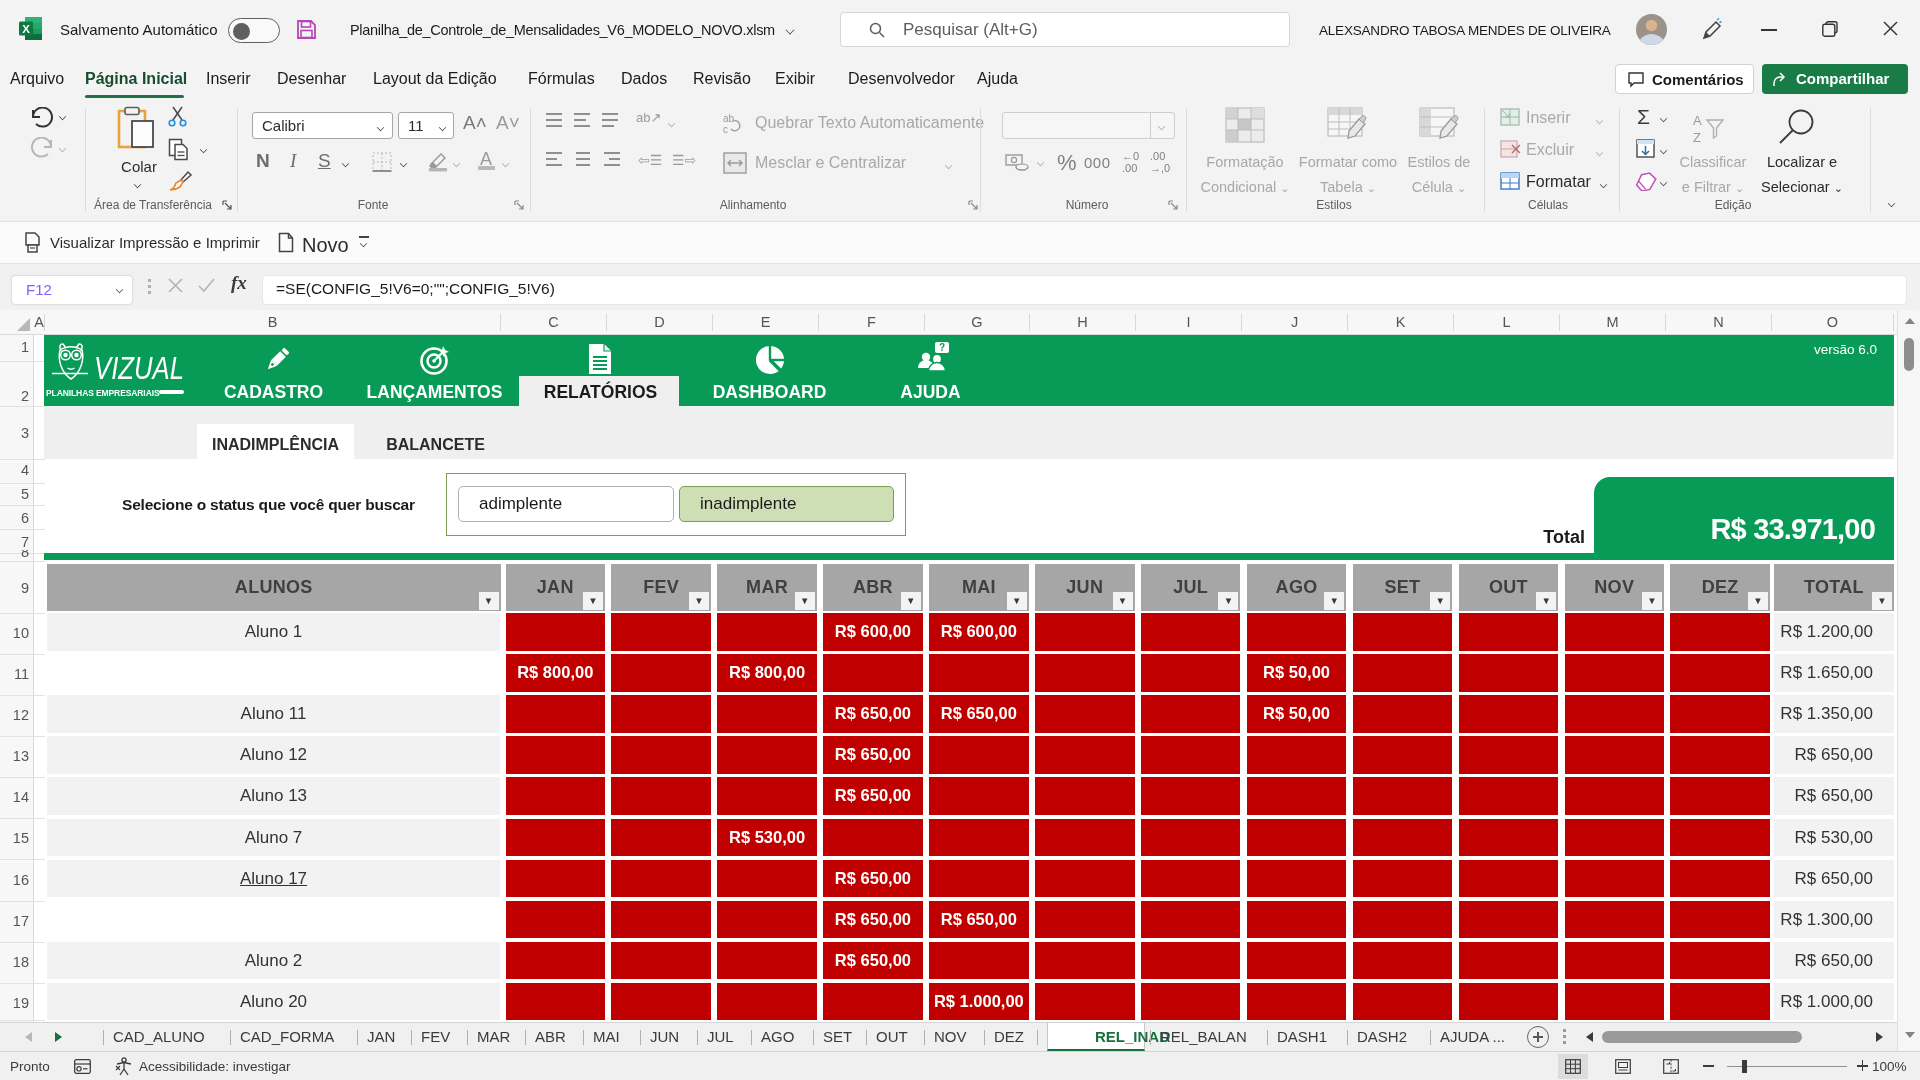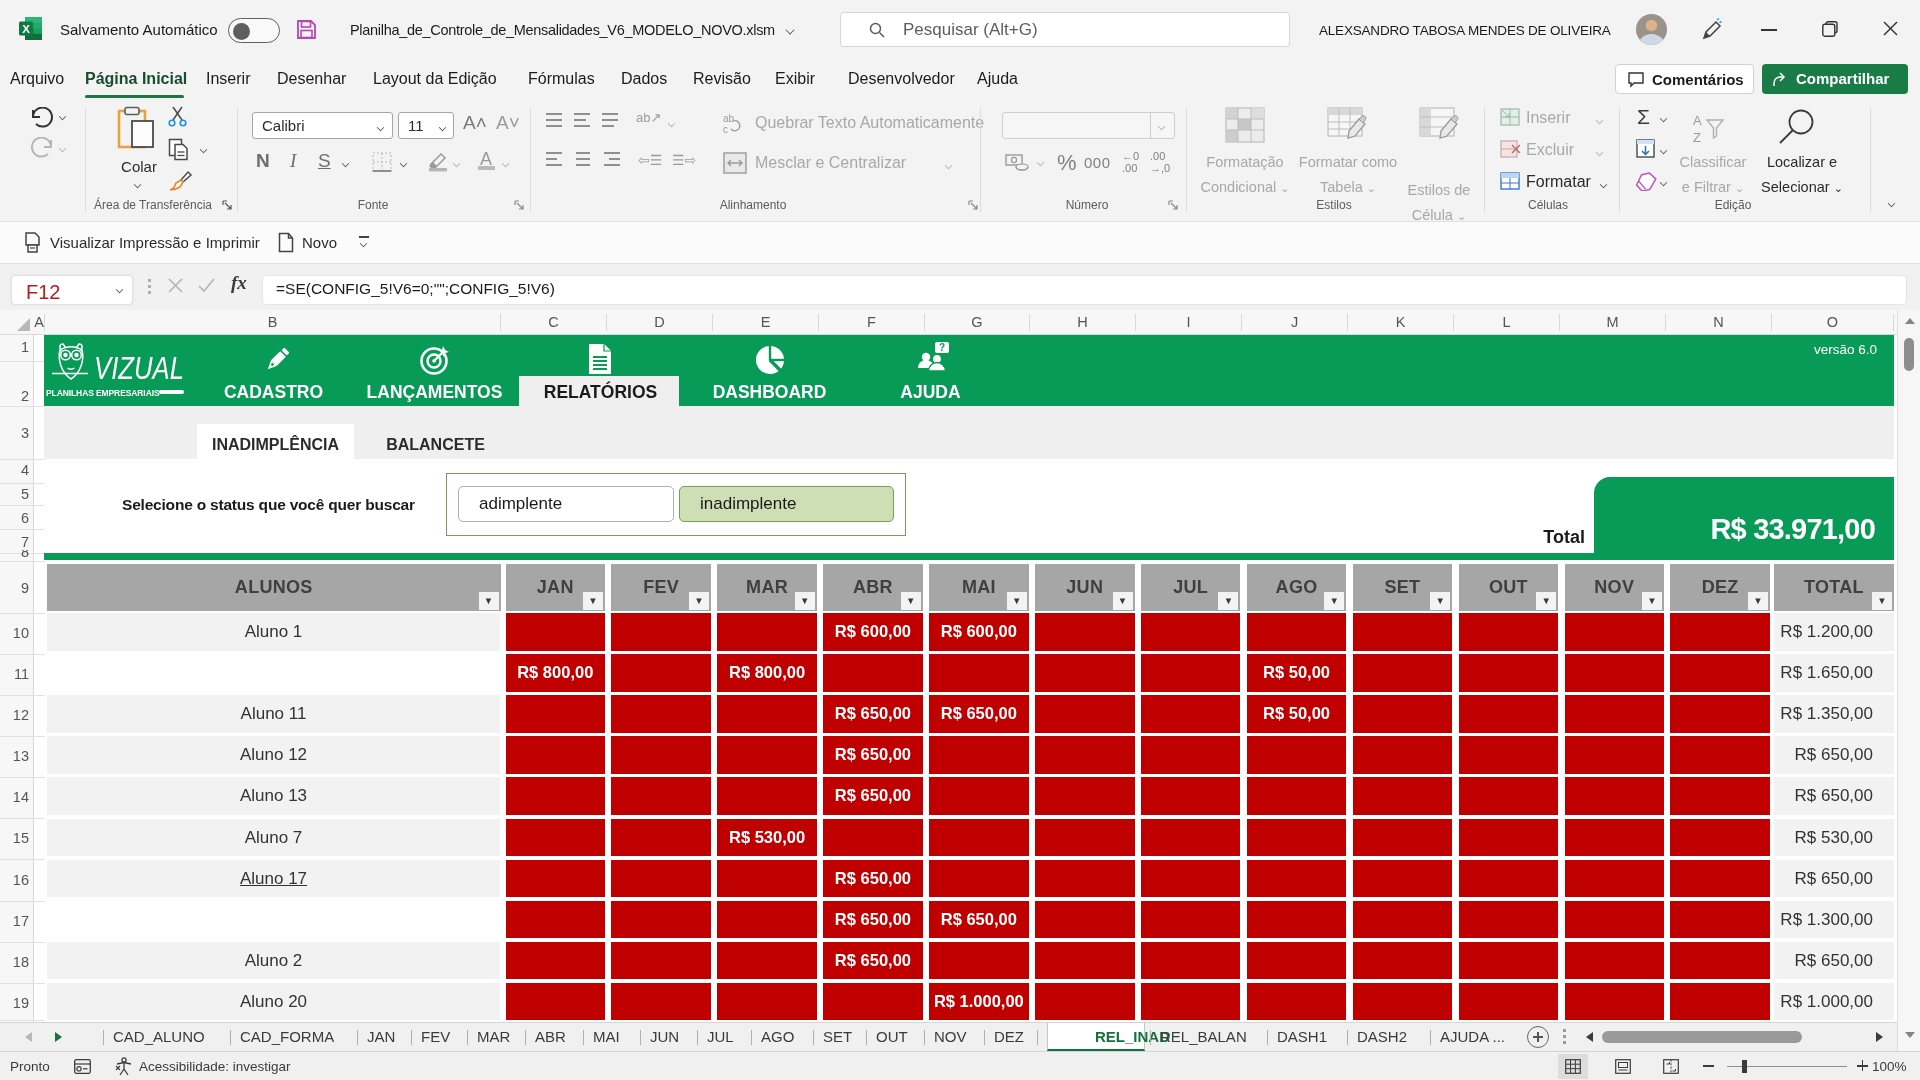--- a/index.html
+++ b/index.html
@@ -336,21 +336,21 @@
     </svg>
     <div class="abs rtxt" style="left:1288px;top:50px;width:120px;">Formatar como<br>Tabela <span class="cv">⌄</span></div>
     <svg class="abs" style="left:1419px;top:7px" width="42" height="38" viewBox="0 0 42 38">
       <rect x="1" y="1" width="34" height="28" fill="#f6f6f6" stroke="#bdbdbd" stroke-width="1.2"></rect>
       <rect x="1" y="1" width="11" height="28" fill="#d8d8d8"></rect>
       <line x1="1" y1="10" x2="35" y2="10" stroke="#bdbdbd"></line>
         <line x1="1" y1="20" x2="35" y2="20" stroke="#bdbdbd"></line>
       <path d="M22 24 l10 -12 6 5 -10 12 -7 2 z" fill="#e8e8e8" stroke="#9a9a9a" stroke-width="1.3"></path>
       <path d="M32 12 l3 -3 c2 -1.5 5 1.5 3.5 3.5 l-2.5 3.5 z" fill="#cdcdcd" stroke="#9a9a9a" stroke-width="1"></path>
     </svg>
-    <div class="abs rtxt" style="left:1389px;top:50px;width:100px;margin-top:28px;">Estilos de<br>Célula <span class="cv">⌄</span></div>
+    <div class="abs rtxt" style="left:1389px;top:50px;width:100px;">Estilos de<br>Célula <span class="cv">⌄</span></div>
     <div class="glabel" style="left:1294px;top:98px;width:80px;">Estilos</div>
     <div class="vsep" style="left:1484px"></div>
 
     <svg class="abs" style="left:1500px;top:8px" width="20" height="18" viewBox="0 0 20 18">
       <rect x="1" y="1" width="18" height="16" fill="#e2efe7" stroke="#9fb8a8" stroke-width="1.2"></rect>
       <line x1="1" y1="9" x2="19" y2="9" stroke="#9fb8a8"></line>
         <line x1="10" y1="1" x2="10" y2="17" stroke="#9fb8a8"></line>
       <path d="M1 1 l8 8 M5 9 h4 v-4" stroke="#9fb8a8" fill="none"></path>
     </svg>
     <div class="abs" style="left:1526px;top:9px;font-size:16px;color:#a8a8a8;">Inserir</div>
@@ -406,27 +406,27 @@
     <svg class="abs" style="left:22px;top:10px" width="20" height="22" viewBox="0 0 20 22">
       <path d="M4 1 h9 l4 4 v8 h-13 z" fill="none" stroke="#444" stroke-width="1.5"></path>
       <rect x="6" y="13" width="9" height="7" fill="#fbfbfb" stroke="#444" stroke-width="1.5"></rect>
       <line x1="8" y1="16" x2="13" y2="16" stroke="#444" stroke-width="1.2"></line>
     </svg>
     <div class="abs" style="left:50px;top:12px;font-size:15px;color:#2b2b2b;">Visualizar Impressão e Imprimir</div>
     <svg class="abs" style="left:278px;top:10px" width="16" height="21" viewBox="0 0 16 21">
       <path d="M1.5 1.5 h9 l4 4.5 v13.5 h-13 z" fill="none" stroke="#444" stroke-width="1.5"></path>
       <path d="M10.5 1.5 v4.5 h4" fill="none" stroke="#444" stroke-width="1.5"></path>
     </svg>
-    <div class="abs" style="left:302px;top:12px;font-size:15px;color:#2b2b2b;">Novo</div>
+    <div class="abs" style="left:302px;top:12px;font-size:20px;color:#2b2b2b;">Novo</div>
     <div class="abs" style="left:359px;top:14px;width:10px;height:1.5px;background:#444;"></div>
     <div class="abs chev" style="left:360px;top:18px"></div>
   </div>
   <div class="abs" id="fbar">
     <div class="abs" style="left:11px;top:11px;width:122px;height:30px;background:#fff;border:1px solid #e0e0e0;border-radius:4px;box-shadow:0 0 2px rgba(0,0,0,0.08);">
-      <div class="abs" style="left:14px;top:5px;font-size:20px;color:#b91c1c;">F12</div>
+      <div class="abs" style="left:14px;top:5px;font-size:15px;color:#8b5cf6;">F12</div>
       <div class="abs chev" style="left:104px;top:10px"></div>
     </div>
     <div class="abs" style="left:148px;top:15px;width:3px;height:3px;background:#b0b0b0;box-shadow:0 6px 0 #b0b0b0, 0 12px 0 #b0b0b0;"></div>
     <svg class="abs" style="left:168px;top:14px" width="15" height="15" viewBox="0 0 15 15">
       <line x1="1" y1="1" x2="14" y2="14" stroke="#b6b6b6" stroke-width="1.7"></line>
       <line x1="14" y1="1" x2="1" y2="14" stroke="#b6b6b6" stroke-width="1.7"></line>
     </svg>
     <svg class="abs" style="left:198px;top:14px" width="17" height="14" viewBox="0 0 17 14">
       <path d="M1 8 l5 5 L16 1" fill="none" stroke="#b6b6b6" stroke-width="1.7"></path>
     </svg>

